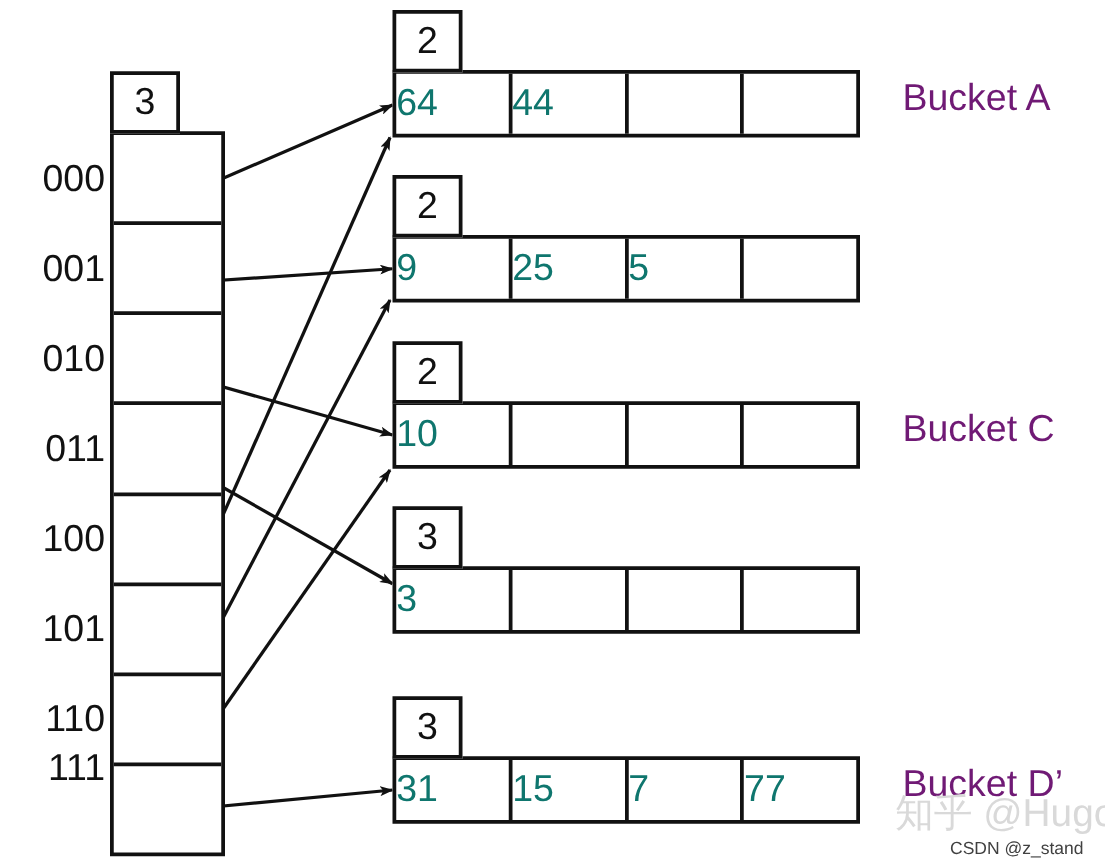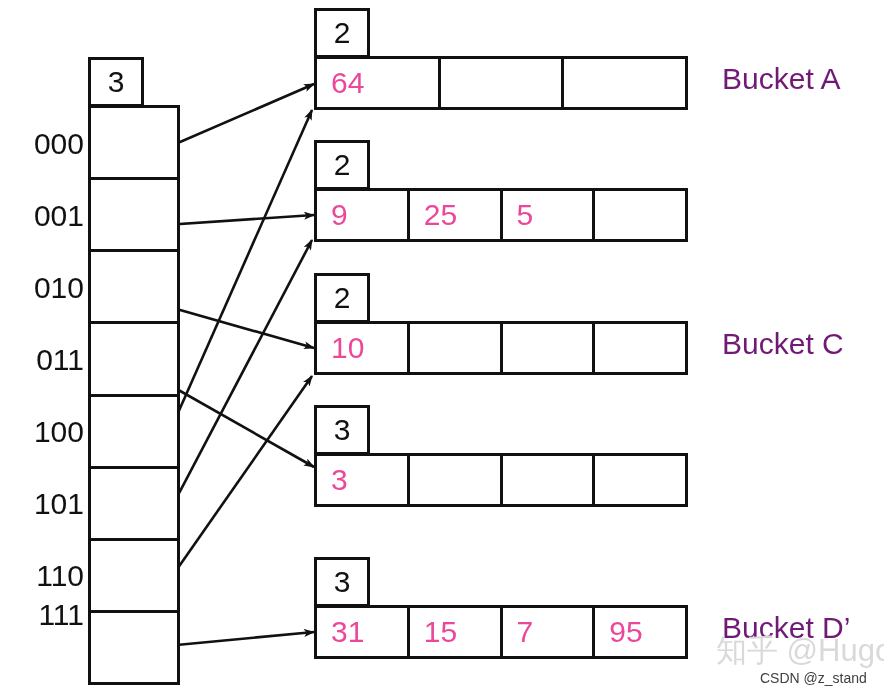--- a/index.html
+++ b/index.html
@@ -109,23 +109,22 @@
     background: #ffffff;
     display: flex;
     z-index: 2;
   }
   .slot {
     flex: 1 1 0;
     border-right: 3px solid #111111;
     box-sizing: border-box;
     display: flex;
     align-items: center;
-    padding-left: 14px;
-    font-size: 30px;
-    color: #ec4899;
+    font-size: 30px;
+    color: #0f766e;
     background: transparent;
   }
   .slot:last-child {
     border-right: none;
   }
 
   .bucket-name {
     position: absolute;
     left: 722px;
     font-size: 30px;
@@ -208,20 +207,21 @@
   <div class="dir-label" style="top:487px">101</div>
   <div class="dir-label" style="top:559px">110</div>
   <div class="dir-label" style="top:598px">111</div>
 
   <div class="bucket" style="left:314px; top:8px; width:374px; height:102px;">
     <div class="local-depth">
       <span>2</span>
     </div>
     <div class="slots">
       <div class="slot">64</div>
+      <div class="slot">44</div>
       <div class="slot"></div>
       <div class="slot"></div>
     </div>
   </div>
   <div class="bucket-name" style="top:62px">Bucket A</div>
 
   <div class="bucket" style="left:314px; top:140px; width:374px; height:102px;">
     <div class="local-depth">
       <span>2</span>
     </div>
@@ -259,21 +259,21 @@
   </div>
 
   <div class="bucket" style="left:314px; top:557px; width:374px; height:102px;">
     <div class="local-depth">
       <span>3</span>
     </div>
     <div class="slots">
       <div class="slot">31</div>
       <div class="slot">15</div>
       <div class="slot">7</div>
-      <div class="slot">95</div>
+      <div class="slot">77</div>
     </div>
   </div>
   <div class="bucket-name" style="top:611px">Bucket D’</div>
 
   <div class="wm-main">知乎 @Hugo</div>
   <div class="wm-sub">CSDN @z_stand</div>
 
 </div>
 
 </body></html>

